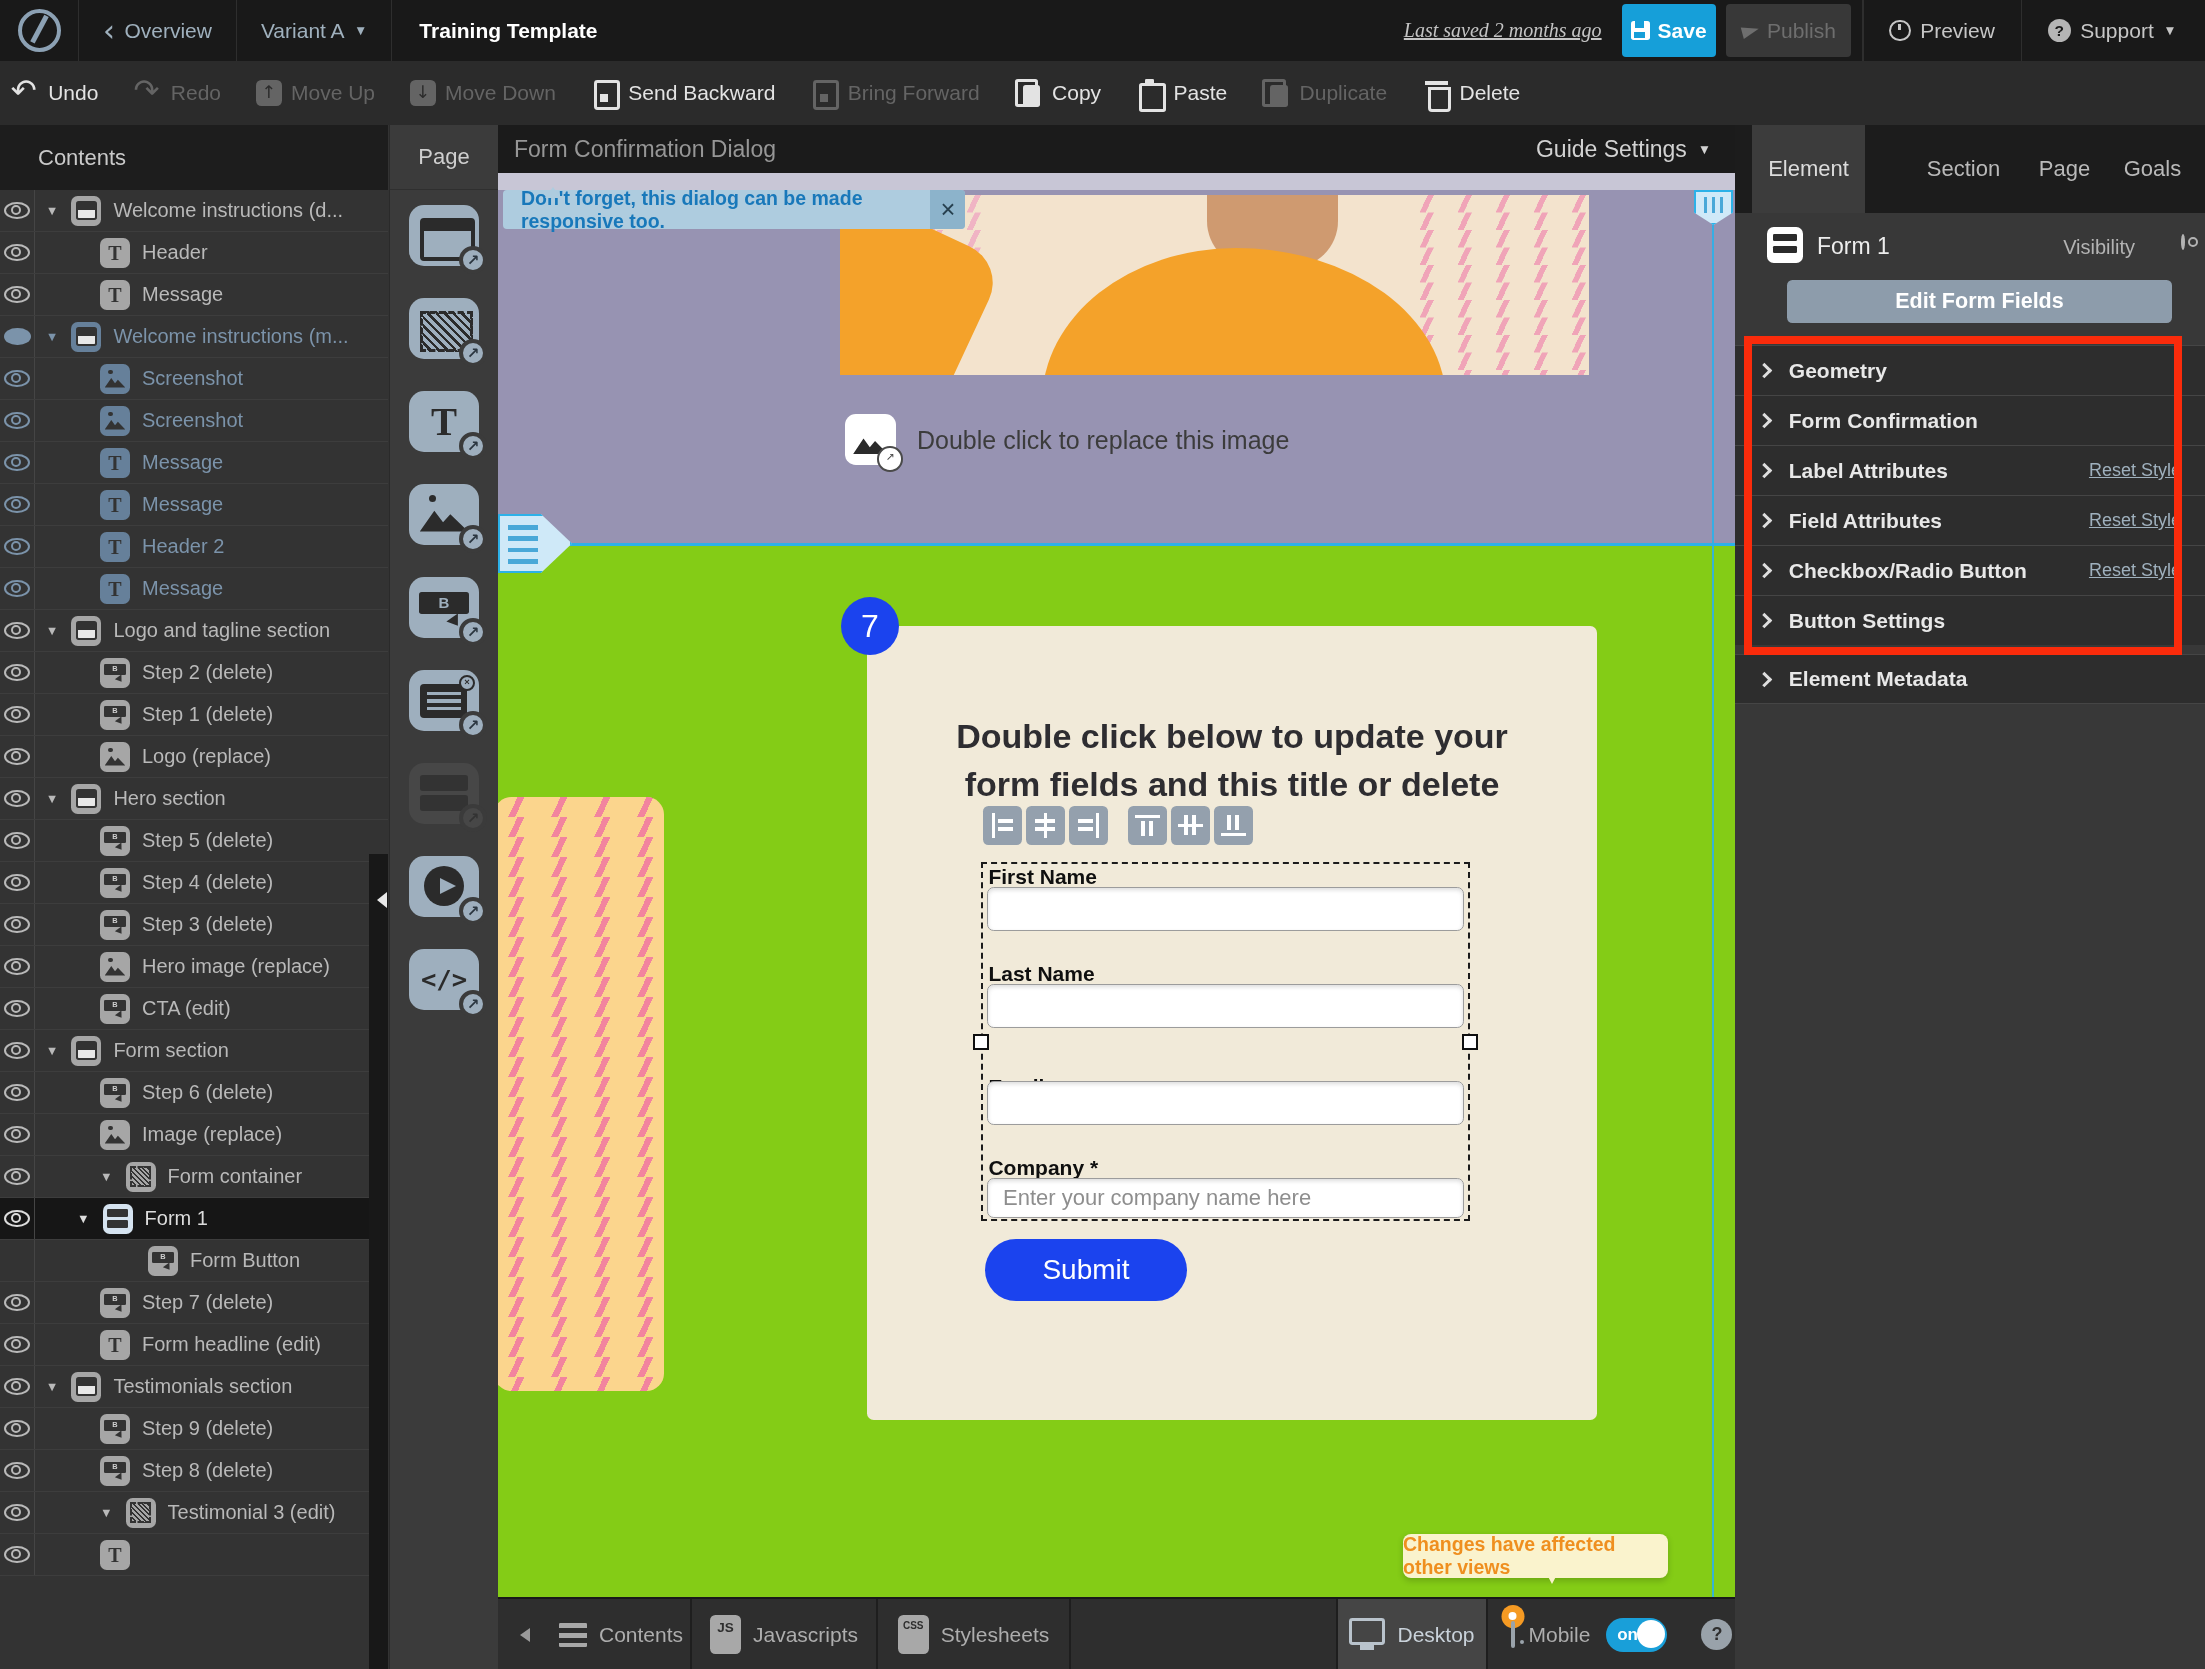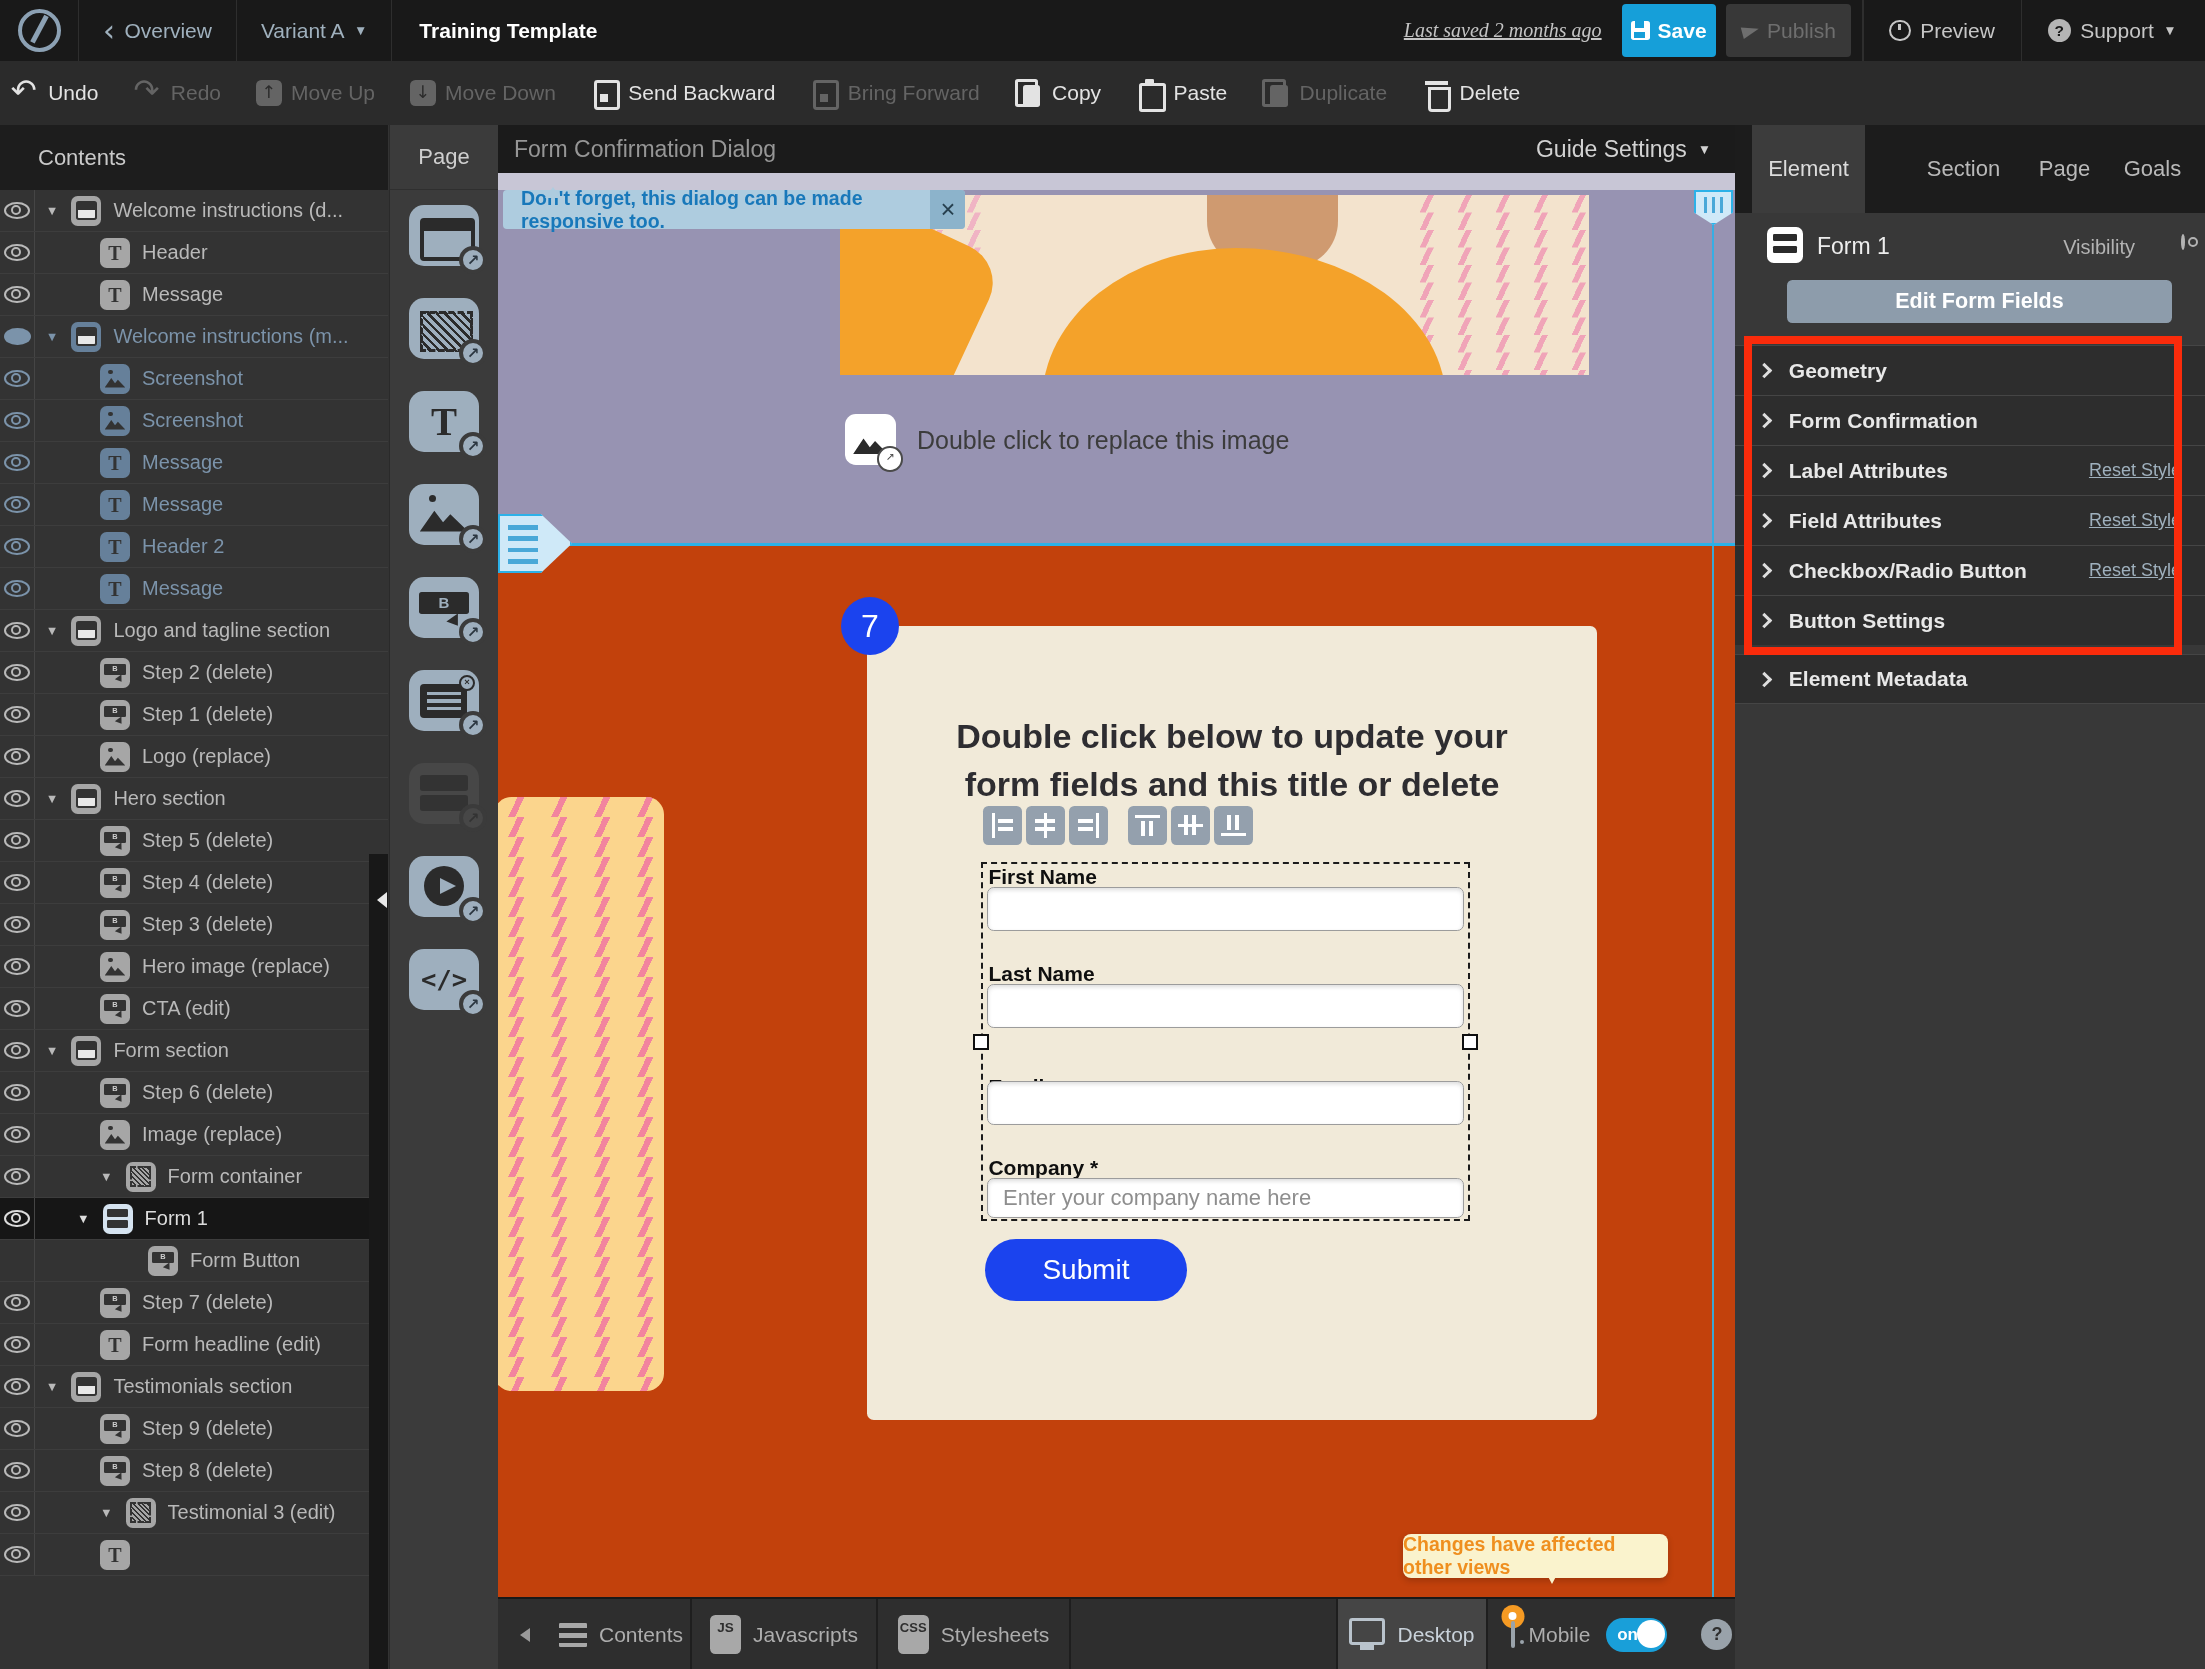--- a/index.html
+++ b/index.html
@@ -107,21 +107,21 @@
   .pal-btn.disabled .pg-form::before,.pal-btn.disabled .pg-form::after{background:#333}
   .pg-video::before{content:"";position:absolute;left:15px;top:10px;width:40px;height:40px;border-radius:50%;background:#2b2b2b}
   .pg-video::after{content:"";position:absolute;left:31px;top:22px;border-left:16px solid #9eafbe;border-top:8px solid transparent;border-bottom:8px solid transparent}
   .pg-html::before{content:"</>";font-weight:700;font-size:25.6px;color:#2b2b2b;position:absolute;inset:0;text-align:center;line-height:61px;font-family:"DejaVu Sans Mono",monospace}
 
   
   .canvas{position:absolute;left:498px;top:125px;width:1237px;height:1472px;background:#c8c6d6;overflow:hidden}
   .cv-head{position:relative;height:48px;background:#1b1b1b;display:flex;align-items:center;color:#969696;font-size:23px;padding:0 24px 0 16px;z-index:8}
   .cv-spacer{flex:1}
   .guide{display:flex;align-items:center;gap:10.8px;color:#d2d2d2}
-  .cv-body{position:absolute;top:65px;left:0;right:0;height:1407px;background:#c2410c}
+  .cv-body{position:absolute;top:65px;left:0;right:0;height:1407px;background:#84cc16}
   .purple{position:absolute;top:0;left:0;right:0;height:355px;background:#9793b2}
   .photo{position:absolute;left:342px;top:5.4px;width:749px;height:180px;background:#f3e3cd;overflow:hidden}
   .ph-dash-r{position:absolute;right:0;top:0;width:182px;height:100%;background:linear-gradient(115deg,transparent 45%,#f0a4b8 45% 58%,transparent 58%);background-size:38px 17.5px}
   .ph-dash-l{position:absolute;left:0;top:0;width:162px;height:81px;background:linear-gradient(115deg,transparent 45%,#f0b4c4 45% 58%,transparent 58%);background-size:38px 17.5px}
   .ph-sleeve{position:absolute;left:-34px;top:24px;width:168px;height:188px;background:#f4a22a;border-radius:40px;transform:rotate(25deg)}
   .ph-torso{position:absolute;left:202px;top:53px;width:404px;height:162px;background:#f4a22a;border-radius:48% 52% 0 0/95% 95% 0 0}
   .ph-neck{position:absolute;left:367px;top:0;width:131px;height:73px;background:#cf9a70;border-radius:0 0 47px 47px}
   .hint-icon{position:absolute;left:347px;top:224px;width:51px;height:51px;background:#fff;border-radius:10.8px}
   .hint-icon::before{content:"";position:absolute;left:8px;right:8px;bottom:10.8px;height:17.5px;background:#2b2b2b;clip-path:polygon(0 100%,30% 10%,48% 60%,63% 25%,100% 100%)}
   .hint-icon::after{content:"↗";font-family:"DejaVu Sans",sans-serif;position:absolute;right:-6.7px;bottom:-6.7px;width:21.5px;height:21.5px;background:#fff;border:2px solid #4a4a4a;border-radius:50%;font-size:10.8px;line-height:17.5px;text-align:center;color:#4a4a4a}
@@ -171,21 +171,21 @@
   
   .bbar{position:absolute;left:498px;top:1597px;width:1237px;height:73px;background:#2e2e2e;border-top:2px solid #191919;display:flex;align-items:center;color:#adadad;font-size:21px;z-index:10}
   .bb-collapse{width:54px;display:flex;justify-content:center}
   .bb-collapse::before{content:"";border-right:10px solid #9a9a9a;border-top:7.4px solid transparent;border-bottom:7.4px solid transparent}
   .bb-seg{height:100%;display:flex;align-items:center;justify-content:center;gap:12px;border-right:2px solid #1e1e1e}
   .bb-c{width:140px}.bb-j{width:186px}.bb-s{width:193px}
   .bb-space{width:267px;height:100%;border-right:2px solid #1e1e1e}
   .bb-desktop{width:150px;background:#454545;border-right:2px solid #1e1e1e;color:#c9d2da}
   .ic-list{width:28px;height:24px;background:repeating-linear-gradient(180deg,#a8a8a8 0 5.4px,transparent 5.4px 10px);border-radius:1.3px}
   .badge-js,.badge-css{width:31px;height:39px;background:#a8a8a8;border-radius:5.4px;color:#2e2e2e;font-weight:700;display:flex;justify-content:center;padding-top:4.7px}
-  .badge-js{font-size:13.5px}.badge-css{font-size:13px}
+  .badge-js{font-size:13.5px}.badge-css{font-size:10px}
   .ic-monitor{width:36px;height:27px;border:3.4px solid #b9c3cc;border-radius:3.4px;position:relative;margin-bottom:6.7px}
   .ic-monitor::after{content:"";position:absolute;left:8px;bottom:-8.8px;width:13.5px;height:5.4px;background:#b9c3cc;box-shadow:0 0 0 0 #b9c3cc}
   .mob-wrap{position:relative;margin-left:23px}
   .ic-phone{width:24px;height:39px;border:2.7px solid #9aa3ab;border-radius:4.7px;position:relative}
   .ic-phone::after{content:"";position:absolute;left:7.4px;bottom:1.3px;width:4px;height:4px;border-radius:50%;background:#9aa3ab}
   .dot-orange{position:absolute;left:50%;top:-17.5px;transform:translateX(-50%);width:23px;height:23px;border-radius:50%;background:#f59a23}
   .dot-orange::after{content:"";position:absolute;left:7.4px;top:7.4px;width:8px;height:8px;border-radius:50%;background:#fff}
   .bb-mobile-label{margin-left:13.5px}
   .toggle{width:61px;height:34px;border-radius:17px;background:#199fd9;position:relative;margin-left:16px;flex:none}
   .toggle-txt{position:absolute;left:10.8px;top:0;line-height:34px;color:#fff;font-size:17px;font-weight:700}

